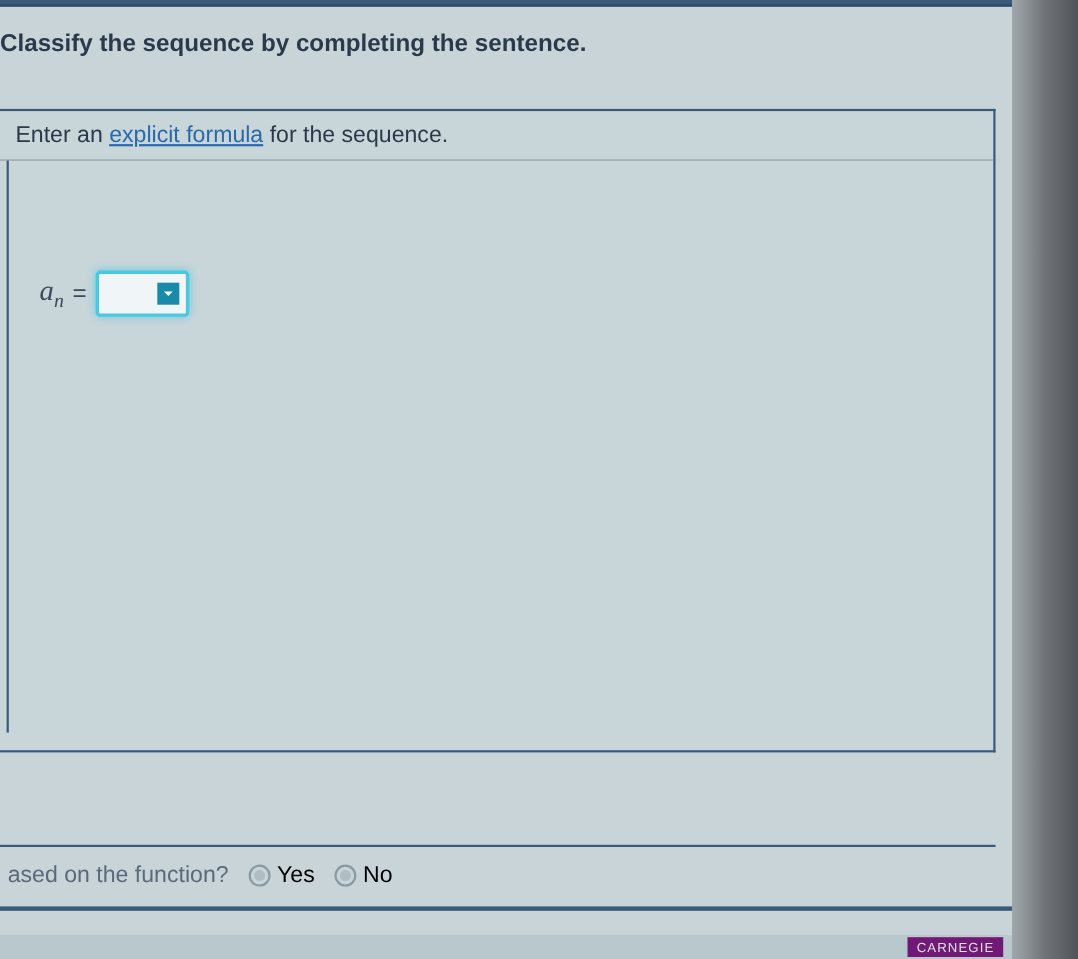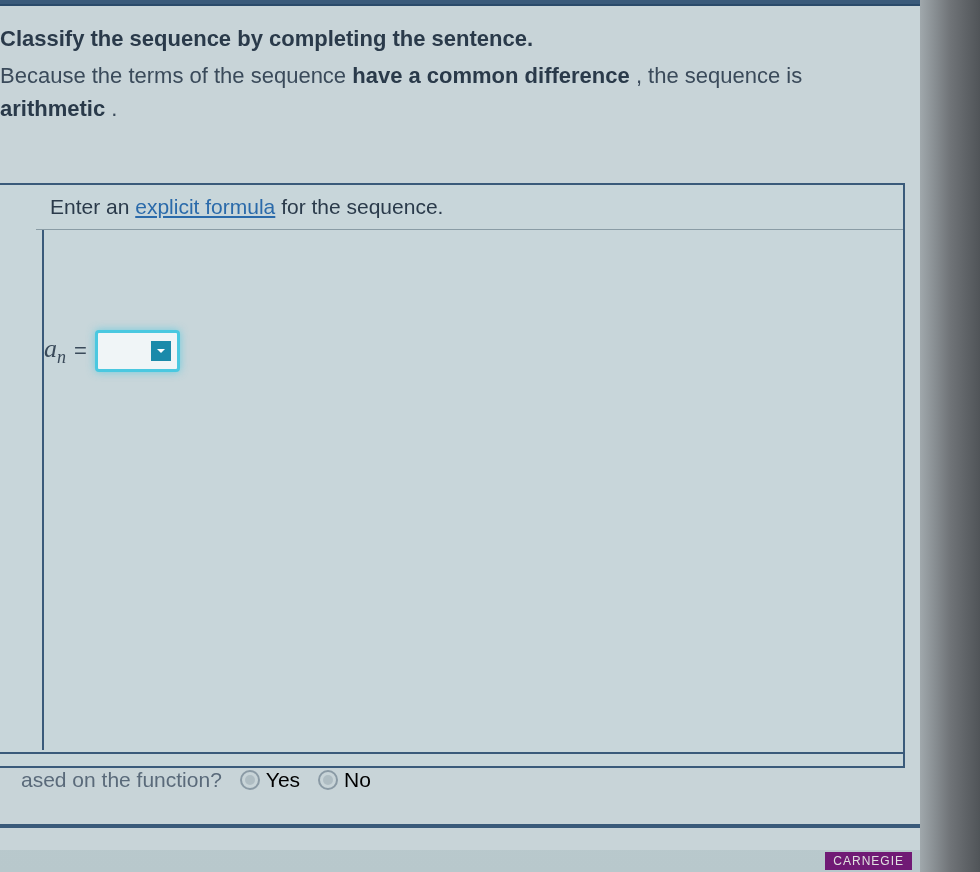--- a/index.html
+++ b/index.html
@@ -46,49 +46,48 @@
       margin-bottom: 4px;
     }
     .question-body {
       color: #3a4a5a;
     }
     .bold-text {
       font-weight: bold;
       color: #2a3a4a;
     }
     .formula-container {
-      margin-top: 38px;
+      margin-top: 20px;
       border: 2px solid #3a5a7a;
       border-left: none;
       background: rgba(200, 215, 220, 0.5);
       width: 905px;
       height: 585px;
       position: relative;
-      padding-left: 36px;
     }
     .formula-header {
       padding: 10px 14px;
       font-size: 21px;
       color: #2a3a4a;
       border-bottom: 1px solid #8a9ca5;
     }
     .formula-link {
       color: #2a6aaa;
       text-decoration: underline;
     }
     .formula-body {
       position: relative;
       height: 520px;
       border-left: 2px solid #3a5a7a;
       margin-left: 6px;
     }
     .formula-row {
       position: absolute;
       top: 100px;
-      left: 0;
+      left: 28px;
       display: flex;
       align-items: center;
       gap: 6px;
     }
     .variable {
       font-family: 'Times New Roman', serif;
       font-style: italic;
       font-size: 26px;
       color: #3a4a5a;
     }
@@ -121,24 +120,24 @@
       display: flex;
       align-items: center;
       justify-content: center;
       cursor: pointer;
     }
     .dropdown-btn svg {
       fill: white;
     }
     .bottom-section {
       position: absolute;
-      bottom: 44px;
+      bottom: 28px;
       left: 0;
       width: 905px;
-      padding: 14px 21px;
+      padding: 14px 7px;
       border-top: 2px solid #3a5a7a;
       font-size: 21px;
       color: #5a6a7a;
       display: flex;
       align-items: center;
       gap: 18px;
     }
     .radio-option {
       display: flex;
       align-items: center;
@@ -181,25 +180,20 @@
     }
   </style>
 </head>
 <body>
 
 <div class="main-container">
   <div class="top-bar"></div>
 
   <div class="question-section">
     <div class="question-heading">Classify the sequence by completing the sentence.</div>
-    <div class="question-body">
-      <span>Because the terms of the sequence </span><span class="bold-text">have a common difference</span><span> , the sequence is</span>
-      <br>
-      <span class="bold-text">arithmetic</span><span> .</span>
-    </div>
   </div>
 
   <div class="formula-container">
     <div class="formula-header">
       <span>Enter an </span><a href="#" class="formula-link">explicit formula</a><span> for the sequence.</span>
     </div>
     <div class="formula-body">
       <div class="formula-row">
         <span class="variable">
           <span>a</span><span class="sub">n</span>

